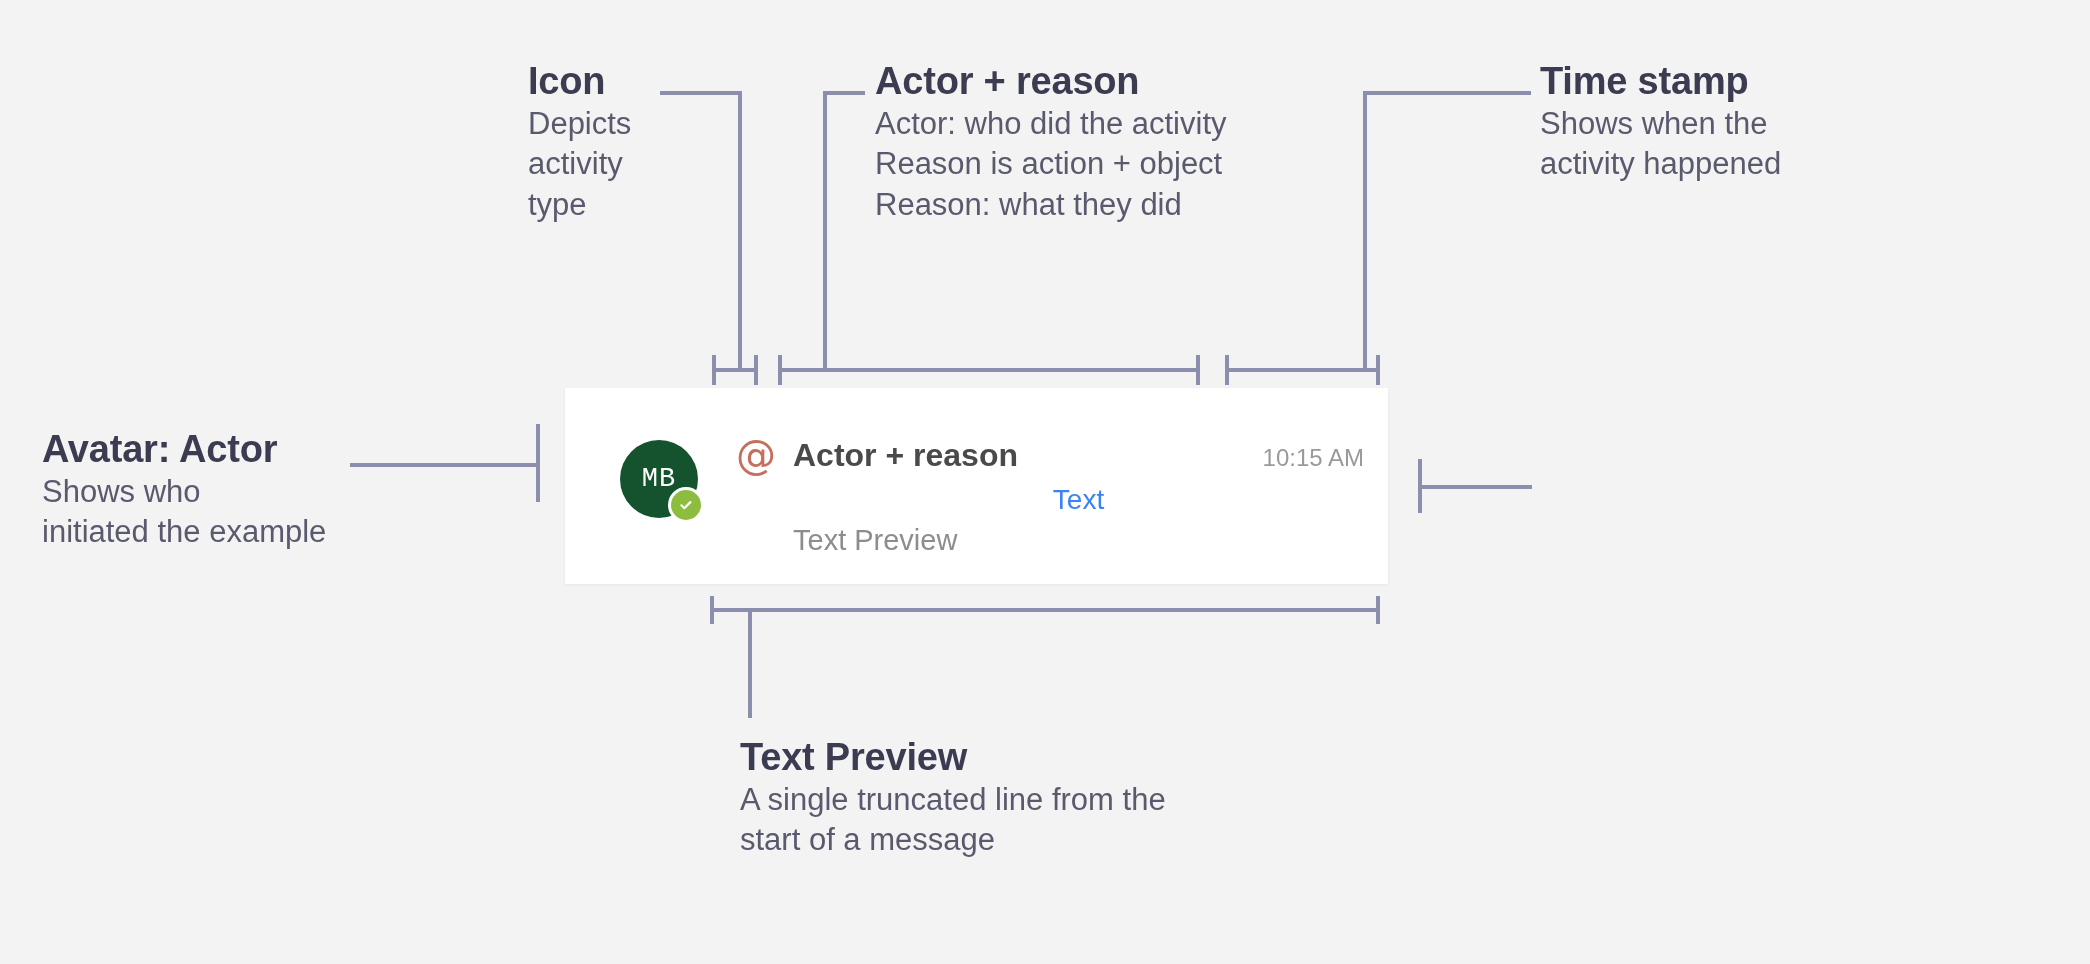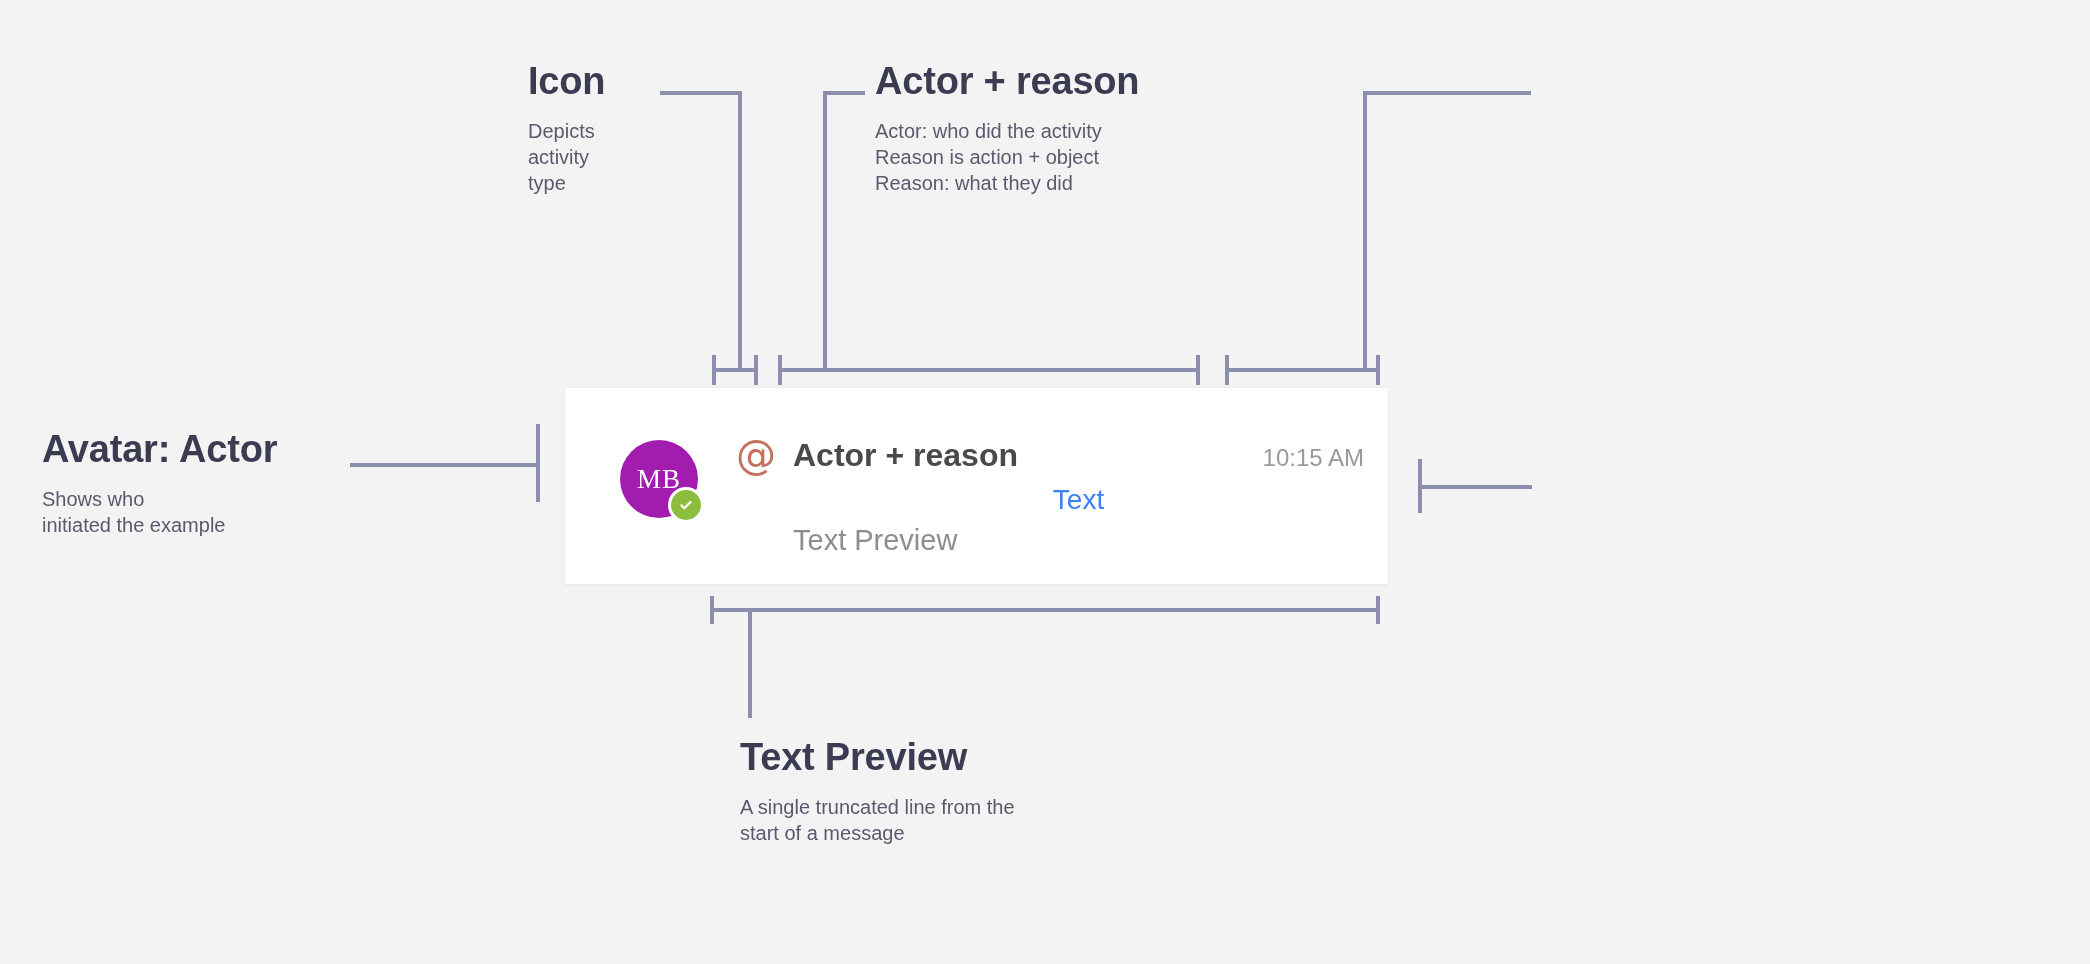--- a/index.html
+++ b/index.html
@@ -12,22 +12,22 @@
   }
   #stage{position:absolute;left:0;top:0;width:2090px;height:964px;}
 
   
   .anno{position:absolute;}
   .anno .head{
     font-size:38px;font-weight:bold;color:#3b3b52;
     letter-spacing:-0.2px;line-height:1.0;white-space:nowrap;
   }
   .anno .body{
-    margin-top:18px;
-    font-size:20px;color:#5a5a6e;line-height:1.30;
+    margin-top:4px;
+    font-size:31px;color:#5a5a6e;line-height:1.30;
     white-space:nowrap;
   }
   .anno .body div{white-space:nowrap;}
 
   
   .ln{position:absolute;background:#8b8fad;}
   .h{height:4px;}
   .v{width:4px;}
 
   
@@ -35,24 +35,24 @@
     position:absolute;left:565px;top:388px;
     width:823px;height:196px;
     background:#ffffff;
     box-shadow:0 1px 3px rgba(0,0,0,0.06);
   }
   #avatar-wrap{
     position:absolute;left:55px;top:52px;width:82px;height:82px;
   }
   #avatar{
     width:78px;height:78px;border-radius:50%;
-    background:#a21caf;
+    background:#14532d;
     display:flex;align-items:center;justify-content:center;
     color:#ffffff;font-size:27px;letter-spacing:1px;
-    font-family:Liberation Serif, serif;
+    font-family:Liberation Mono, monospace;
   }
   #presence{
     position:absolute;right:-2px;bottom:-1px;
     width:30px;height:30px;border-radius:50%;
     background:#8cbd3f;
     border:3px solid #ffffff;
     display:flex;align-items:center;justify-content:center;
   }
   #presence svg{display:block;}
 
@@ -104,20 +104,27 @@
     <div class="head">Actor + reason</div>
     <div class="body">
       <div>Actor: who did the activity</div>
       <div>Reason is action + object</div>
       <div>Reason: what they did</div>
     </div>
   </div>
   <div class="ln h" style="left:823px;top:91px;width:42px;"></div>
   <div class="ln v" style="left:823px;top:91px;height:279px;"></div>
 
+  <div class="anno" style="left:1540px;top:62px;">
+    <div class="head">Time stamp</div>
+    <div class="body">
+      <div>Shows when the</div>
+      <div>activity happened</div>
+    </div>
+  </div>
   <div class="ln h" style="left:1363px;top:91px;width:168px;"></div>
   <div class="ln v" style="left:1363px;top:91px;height:279px;"></div>
 
   <div class="ln h" style="left:712px;top:368px;width:46px;"></div>
   <div class="ln v" style="left:712px;top:355px;height:30px;"></div>
   <div class="ln v" style="left:754px;top:355px;height:30px;"></div>
 
   <div class="ln h" style="left:778px;top:368px;width:422px;"></div>
   <div class="ln v" style="left:778px;top:355px;height:30px;"></div>
   <div class="ln v" style="left:1196px;top:355px;height:30px;"></div>

